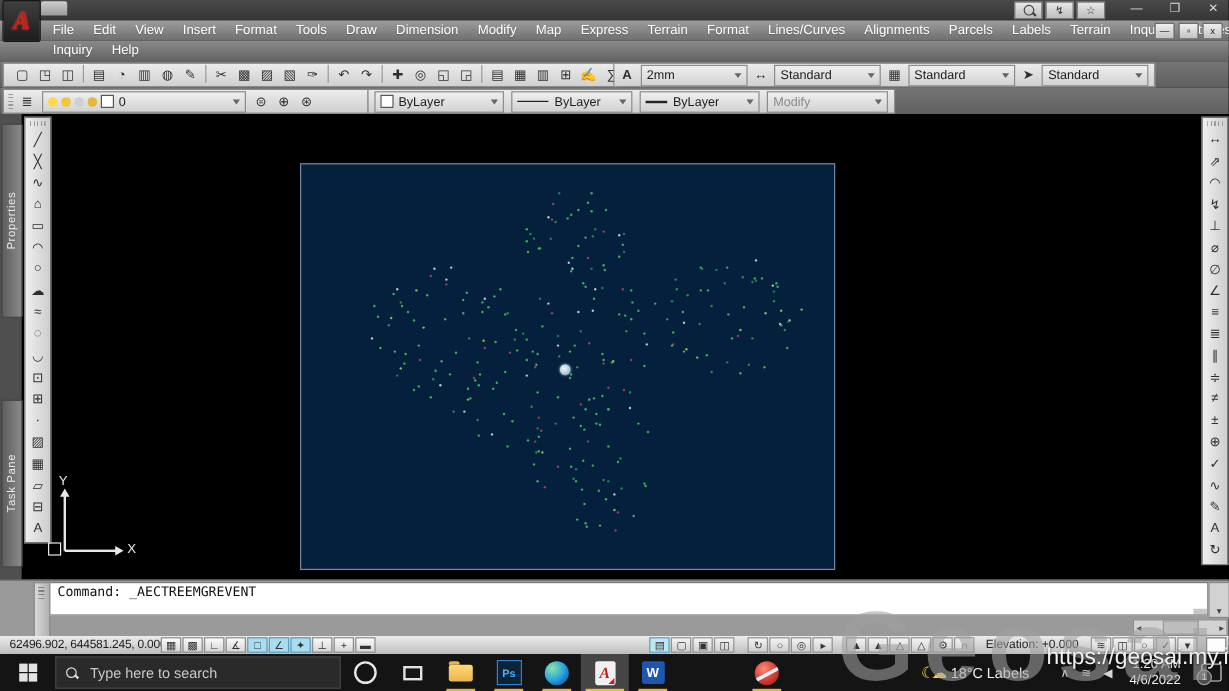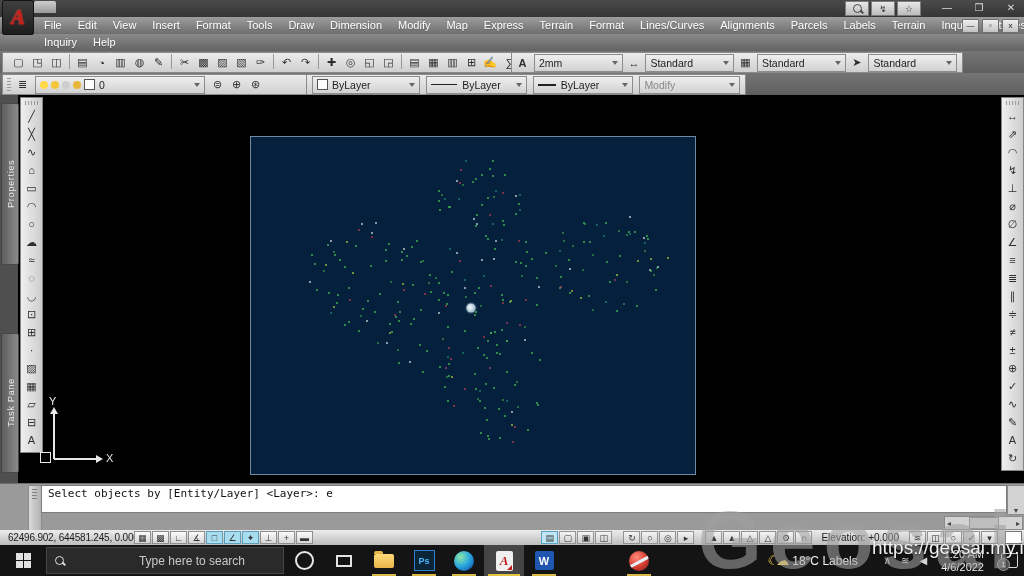--- a/index.html
+++ b/index.html
@@ -125,21 +125,21 @@
   .taskbar{position:absolute;left:0;top:545px;width:1024px;height:31px;background:#141414;
            display:flex;align-items:center;}
   .startbtn{width:46px;height:31px;display:flex;align-items:center;justify-content:center;}
   .winlogo{display:grid;grid-template-columns:7px 7px;grid-template-rows:7px 7px;gap:1px;}
   .winlogo i{background:#e2e2e2;}
   .searchbox{width:238px;height:27px;background:#2a2a2a;border:1px solid #454545;display:flex;align-items:center;
              padding:0 8px;box-sizing:border-box;}
   .searchbox .mag{border-color:#ddd;margin-right:9px;}
   .searchbox .mag::after{background:#ddd;}
   .searchbox input{background:transparent;border:none;outline:none;color:#cfcfcf;font-size:12px;width:170px;
-                   font-family:"Liberation Sans",sans-serif;text-align:right;}
+                   font-family:"Liberation Sans",sans-serif;}
   .searchbox input::placeholder{color:#c9c9c9;opacity:1;}
   .tile{width:40px;height:31px;display:flex;align-items:center;justify-content:center;position:relative;}
   .tile.open::after{content:"";position:absolute;bottom:0;left:8px;right:8px;height:2px;background:#d9b945;}
   .tile.active{background:#454545;}
   .tile.active::after{left:4px;right:4px;background:#e3c341;}
   .ring{width:15px;height:15px;border:2px solid #e6e6e6;border-radius:50%;}
   .tview{width:16px;height:12px;border:2px solid #e2e2e2;box-sizing:border-box;}
   .folder{width:20px;height:14px;background:linear-gradient(#ffd978,#e9b54b);border-radius:2px;position:relative;}
   .folder::before{content:"";position:absolute;left:0;top:-3px;width:9px;height:3px;background:#e9b54b;border-radius:2px 2px 0 0;}
   .psico{width:19px;height:19px;background:#0c2438;border:1px solid #2f7fd0;color:#4bb5ff;font-size:9px;
@@ -680,21 +680,21 @@
           <span class="tb">✎</span>
           <span class="tb">A</span>
           <span class="tb">↻</span>
         </span>
     </div>
   </div>
 
   <div class="cmdwin">
     <div class="cmdgrip"></div>
     <div class="cmdhist">
-        <div class="cmdline">Select objects by [Entity/Layer] &lt;Layer&gt;: e</div>
+        <div class="cmdline">Command: _AECTREEMGREVENT</div>
       </div>
     <div class="vscroll">
         <span style="font-size:7px;">▼</span>
       </div>
     <div class="hscroll">
       <span>◂</span>
       <span class="thumb"></span>
       <span>▸</span>
     </div>
   </div>

